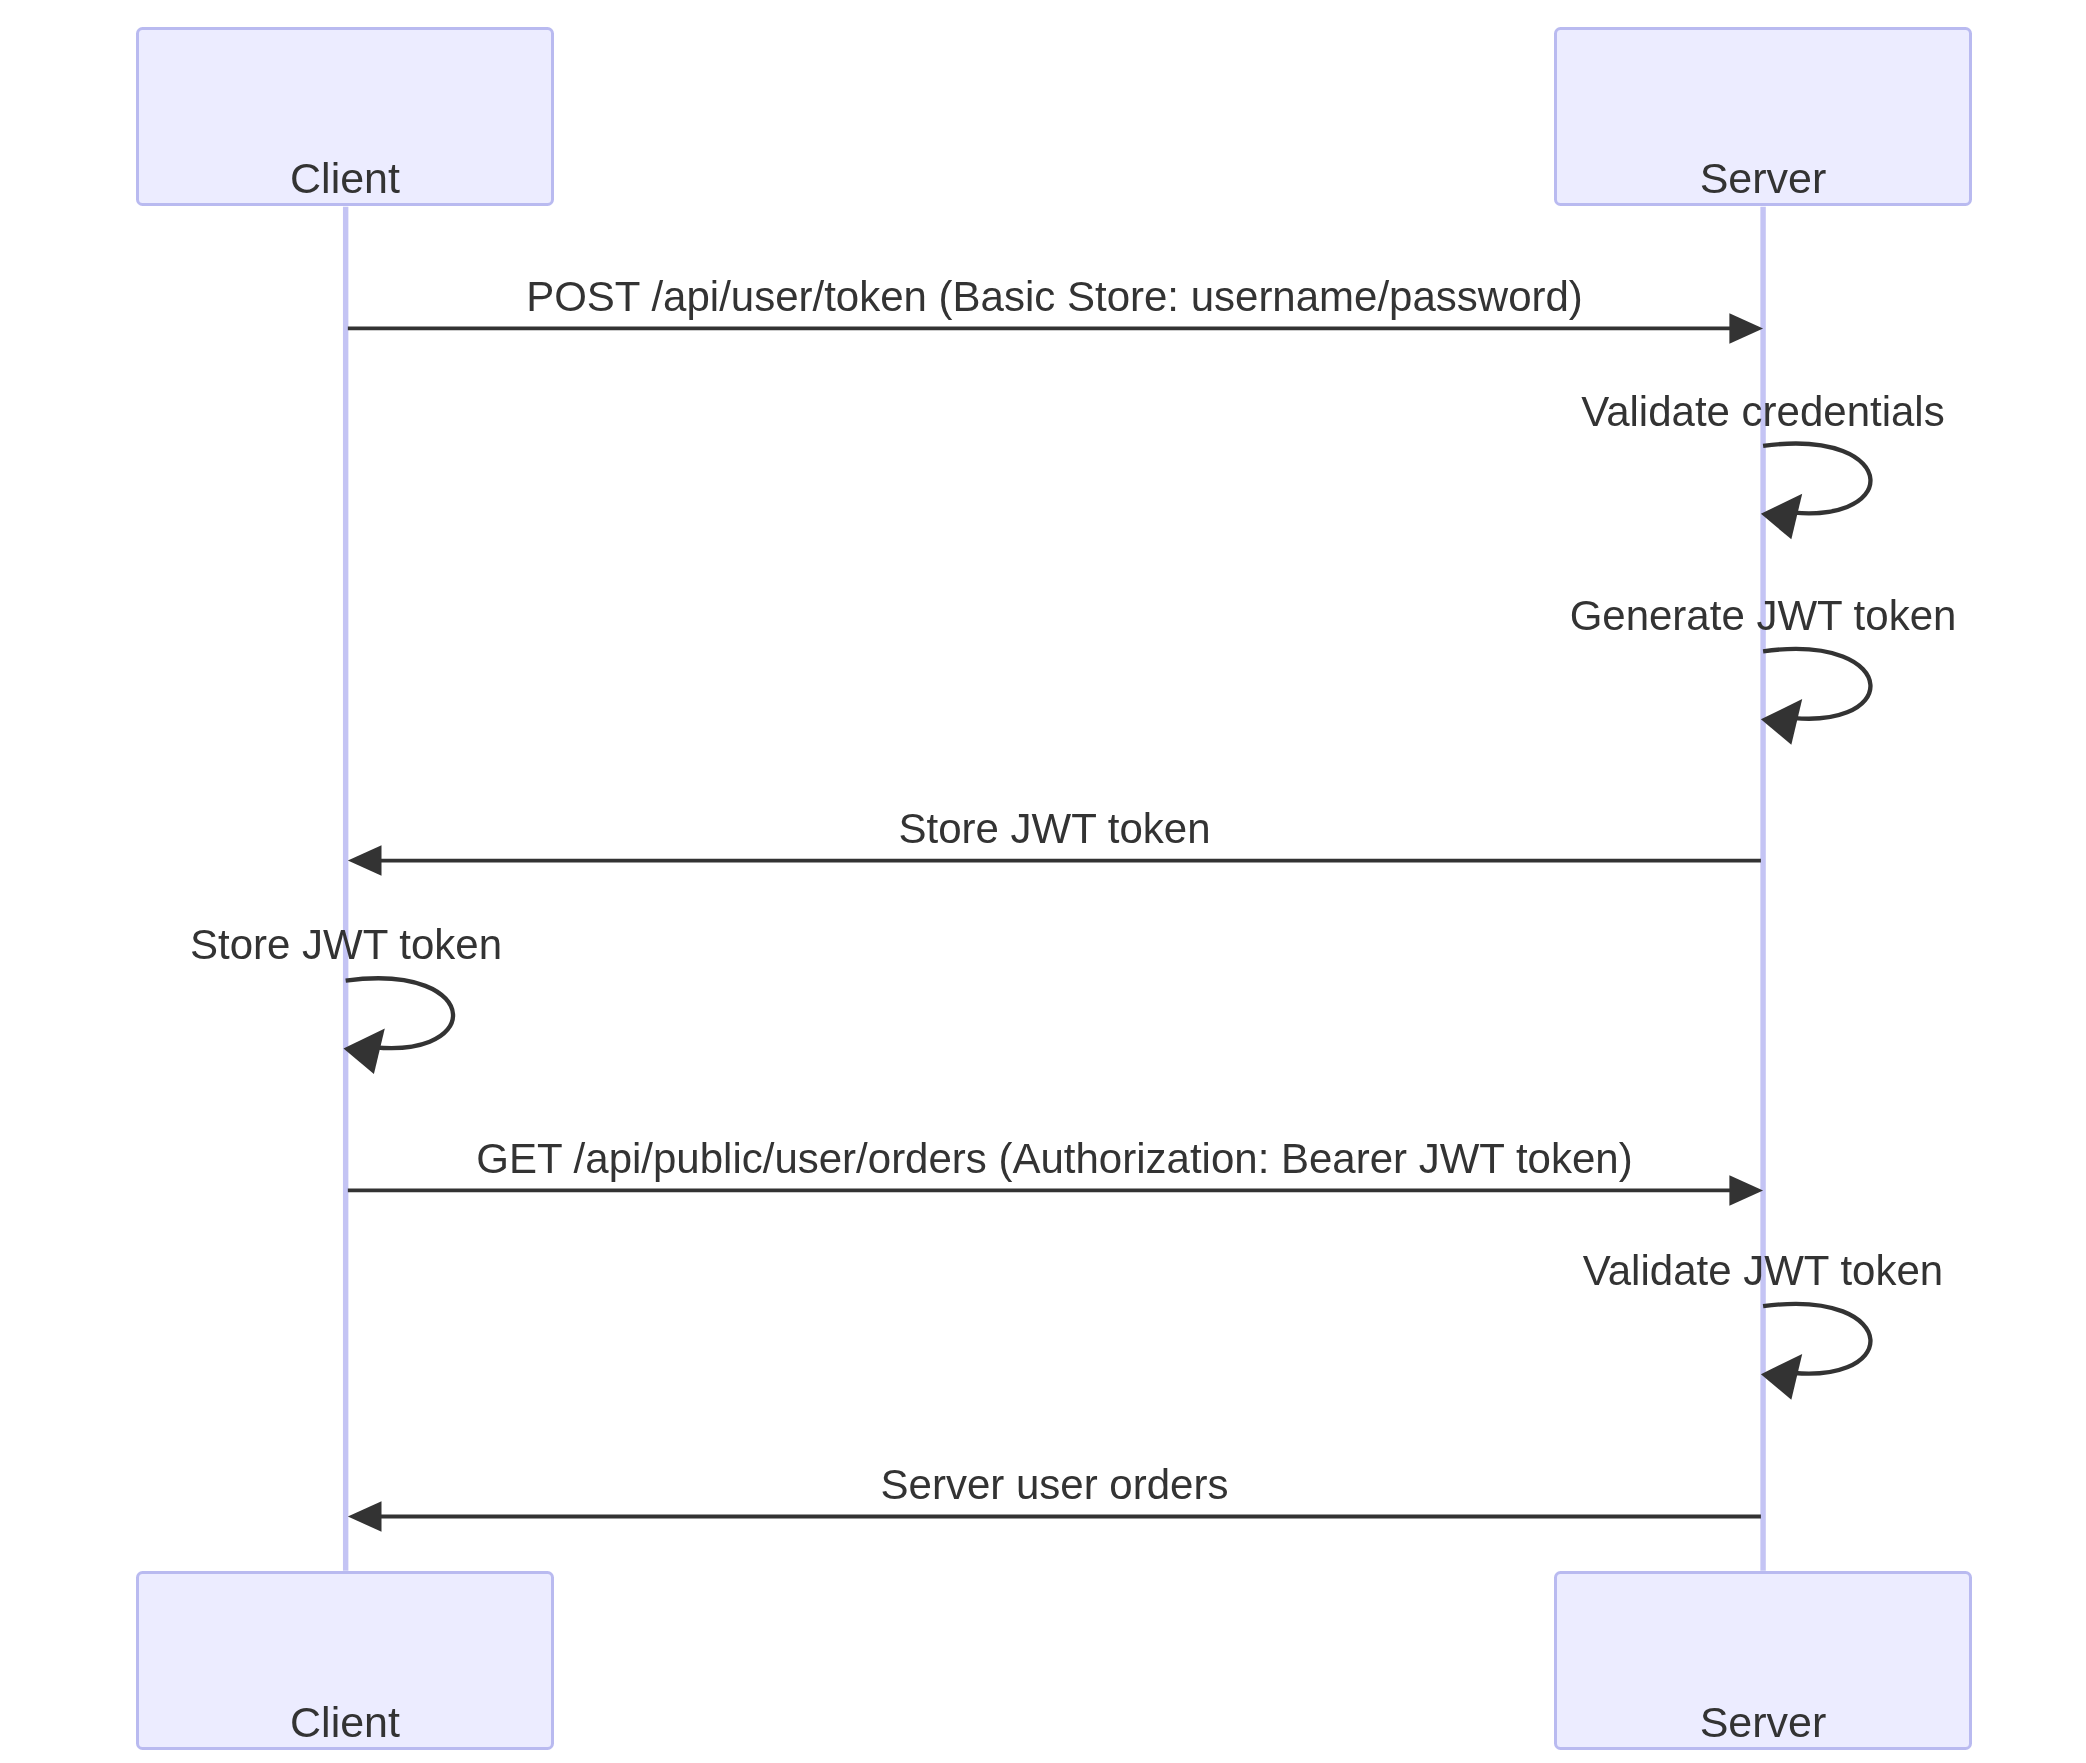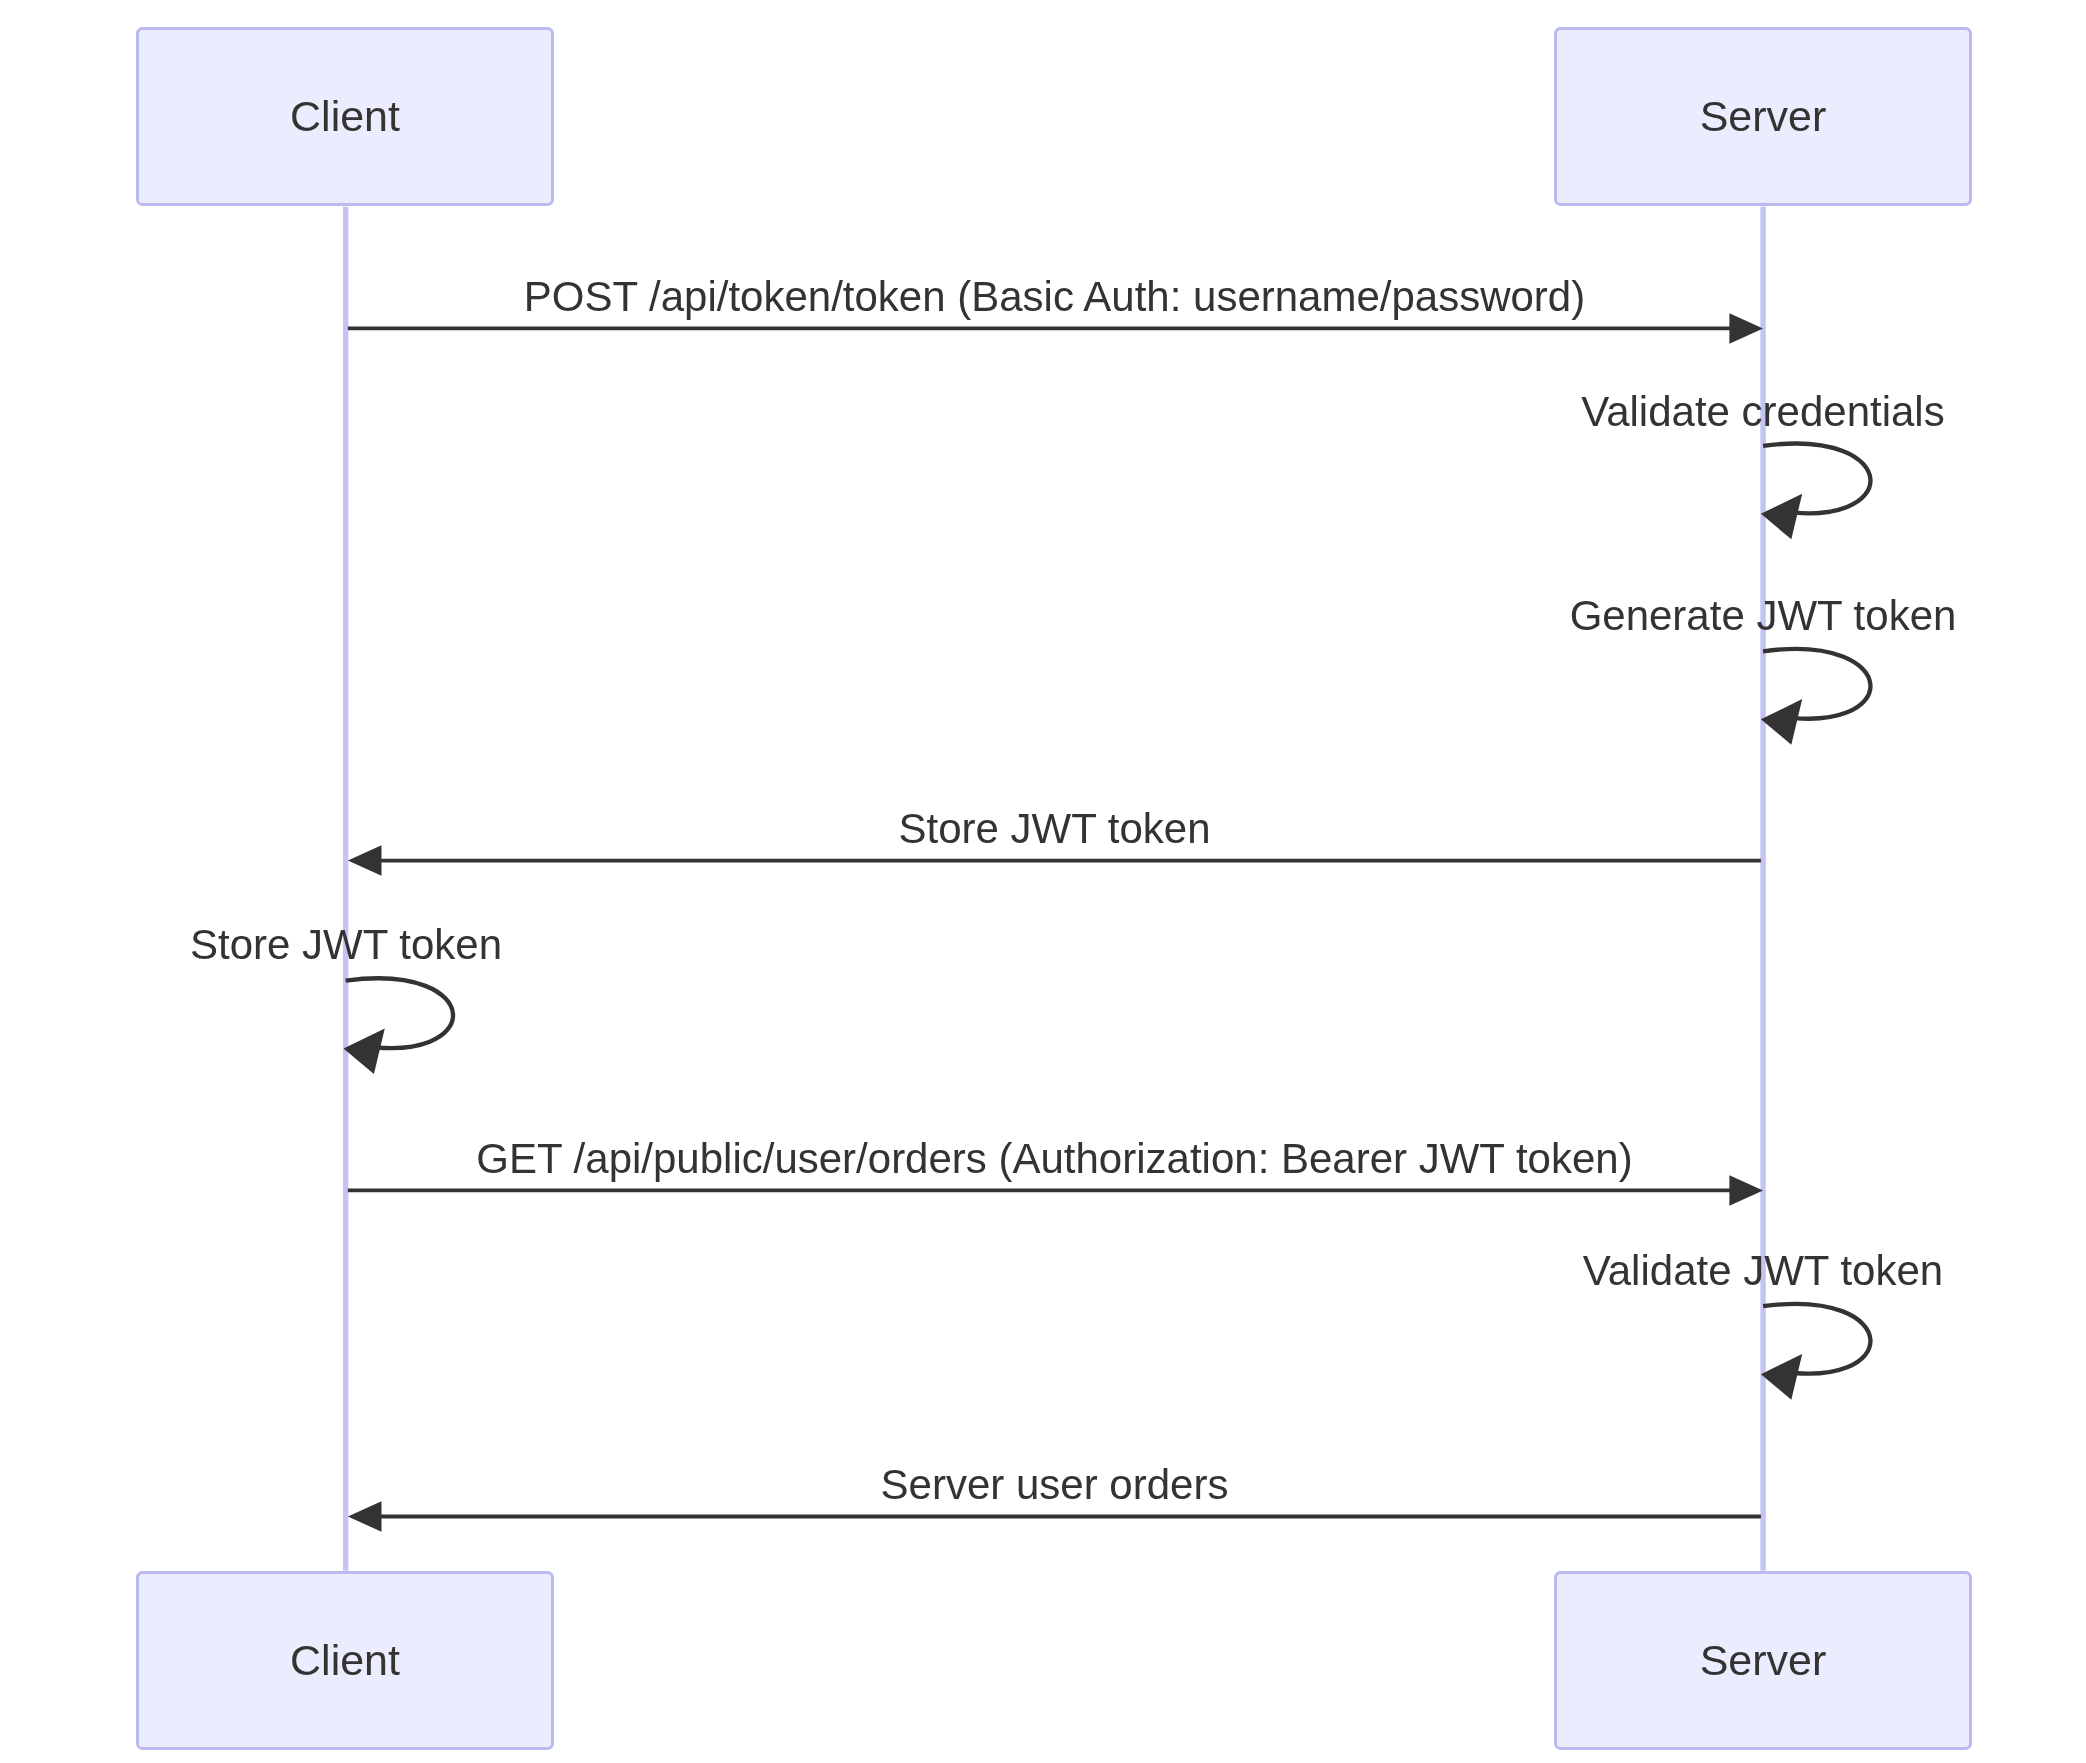--- a/index.html
+++ b/index.html
@@ -24,21 +24,21 @@
   .msg-line{stroke:var(--line);stroke-width:7;}
   .arrow-head{fill:var(--line);stroke:none;}
   .loop-path{stroke:var(--line);stroke-width:8;fill:none;}
   .actor{
     position:absolute;
     width:418px;height:179px;
     background:var(--actor_fill);
     border:3.3px solid var(--actor_border);
     border-radius:6.5px;
     box-sizing:border-box;
-    display:flex;align-items:center;justify-content:center;
+    display:flex;align-items:flex-end;justify-content:center;
     font-size:43px;
     color:var(--text);
   }
   .msg-label{
     position:absolute;
     left:348px;width:1413px;
     text-align:center;
     font-size:42px;
     line-height:51px;
     color:var(--text);
@@ -111,21 +111,21 @@
   <div class="actor" style="left:1554px;top:27px">
     <span>Server</span>
   </div>
   <div class="actor" style="left:136px;top:1571px">
     <span>Client</span>
   </div>
   <div class="actor" style="left:1554px;top:1571px">
     <span>Server</span>
   </div>
 
-  <div class="msg-label" style="top:271px">POST /api/token/token (Basic Auth: username/password)</div>
+  <div class="msg-label" style="top:271px">POST /api/user/token (Basic Store: username/password)</div>
   <div class="loop-label" style="left:1328px;top:386px">Validate credentials</div>
   <div class="loop-label" style="left:1328px;top:590px">Generate JWT token</div>
   <div class="msg-label" style="top:803px">Store JWT token</div>
   <div class="loop-label" style="left:-89px;top:919px">Store JWT token</div>
   <div class="msg-label" style="top:1133px">GET /api/public/user/orders (Authorization: Bearer JWT token)</div>
   <div class="loop-label" style="left:1328px;top:1245px">Validate JWT token</div>
   <div class="msg-label" style="top:1459px">Server user orders</div>
 
 </div>
 

